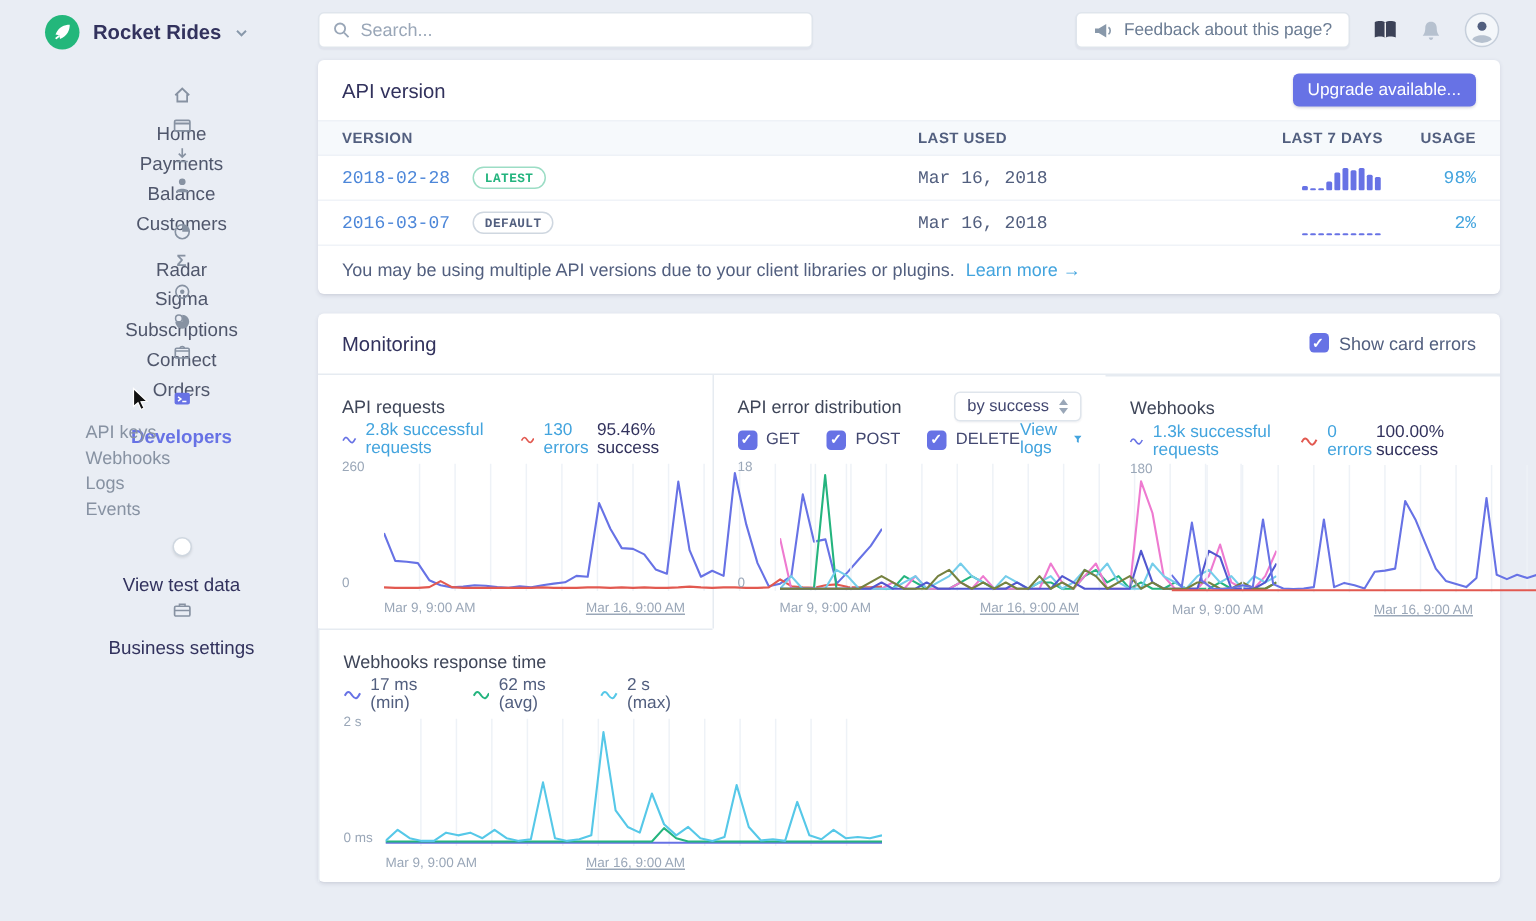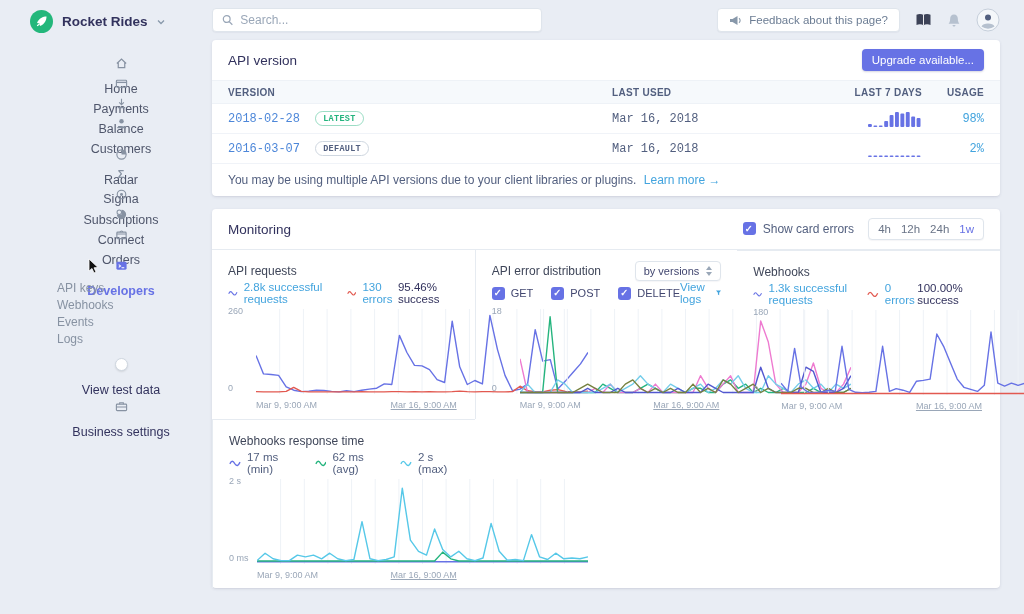--- a/index.html
+++ b/index.html
@@ -195,24 +195,24 @@
       </span>
     <span>Developers</span>
   </div>
   <div class="sub-item">
       <span>API keys</span>
     </div>
   <div class="sub-item">
       <span>Webhooks</span>
     </div>
   <div class="sub-item">
+      <span>Logs</span>
+    </div>
+  <div class="sub-item">
       <span>Events</span>
-    </div>
-  <div class="sub-item">
-      <span>Logs</span>
     </div>
 
   <div class="nav-gap"></div>
 
   <div class="nav-item" style="color:#32325d;">
     <span class="nicon">
         <span class="toggle-dot"></span>
       </span>
     <span>View test data</span>
   </div>
@@ -336,26 +336,20 @@
     </div>
   </div>
 
   <div class="card">
     <div class="mon-header">
       <span class="card-title">Monitoring</span>
       <div class="mon-controls">
         <span class="chk-row">
           <span class="chk"></span>
           <span>Show card errors</span>
-        </span>
-        <span class="range-box">
-          <span>4h</span>
-          <span>12h</span>
-          <span>24h</span>
-          <span class="sel">1w</span>
         </span>
       </div>
     </div>
 
     <div class="panel-grid">
 
       <div class="panel">
         <div class="panel-titlerow">
           <span class="panel-title">API requests</span>
         </div>
@@ -398,21 +392,21 @@
               </svg></div>
           <span class="xlab start">Mar 9, 9:00 AM</span>
           <span class="xlab end">Mar 16, 9:00 AM</span>
         </div>
       </div>
 
       <div class="panel bl">
         <div class="panel-titlerow">
           <span class="panel-title">API error distribution</span>
           <span class="mini-select">
-            <span>by versions</span>
+            <span>by success</span>
             <span class="updown">
                 <i class="up"></i>
                 <i class="dn"></i>
               </span>
           </span>
         </div>
         <div class="methods-row">
           <div class="methods">
             <span class="method">
                 <span class="chk"></span>

